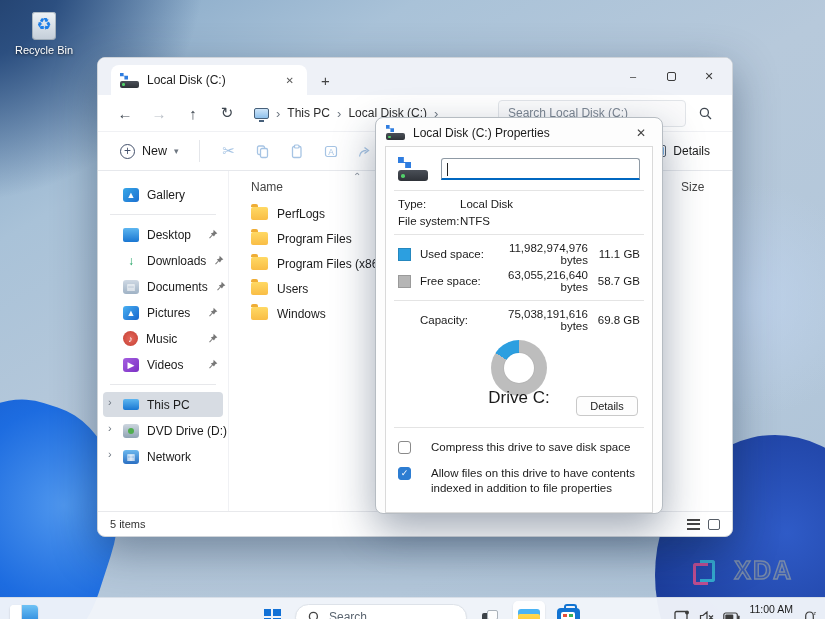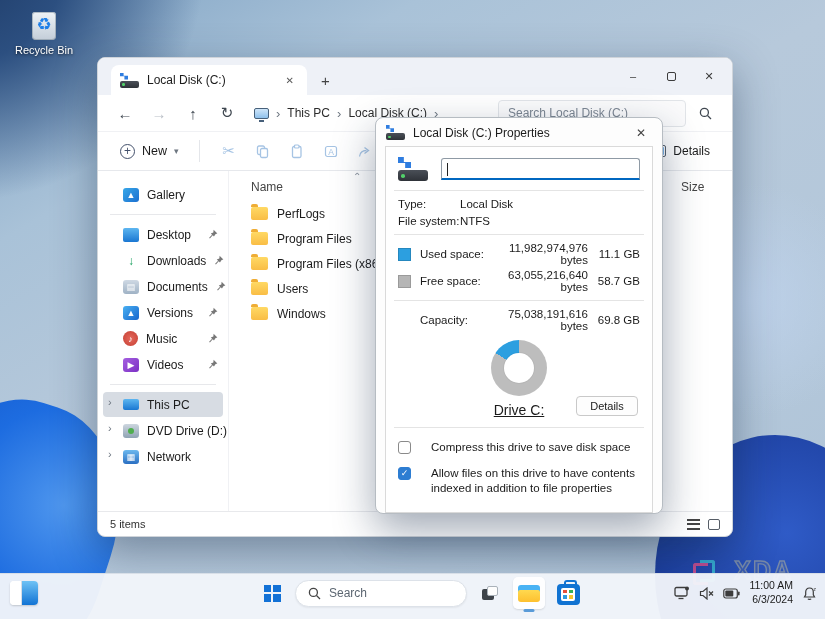--- a/index.html
+++ b/index.html
@@ -122,38 +122,38 @@
   .u-row { display:flex; align-items:center; margin:3px 0; }
   .sw { width:13px; height:13px; margin-right:9px; flex:none; box-shadow:inset 0 0 0 1px rgba(0,0,0,.15); }
   .u-label { width:74px; }
   .u-bytes { flex:1; text-align:right; }
   .u-size { width:52px; text-align:right; }
   .cap-row { padding-left:22px; }
   .donut-area { position:relative; height:84px; margin-top:4px; }
   .donut { position:absolute; left:50%; top:4px; transform:translateX(-50%); width:56px; height:56px; border-radius:50%;
     background:conic-gradient(#2c9fe0 0 16%, #bdbdbd 0 100%); }
   .donut::after { content:""; position:absolute; left:13px; top:13px; width:30px; height:30px; border-radius:50%; background:#fff; box-shadow:0 0 0 1px rgba(0,0,0,.04); }
-  .donut-label { position:absolute; left:50%; transform:translateX(-50%); bottom:2px; font-size:14px;text-decoration:underline; }
+  .donut-label { position:absolute; left:50%; transform:translateX(-50%); bottom:12px; font-size:17px; }
   .details-btn2 { position:absolute; right:2px; bottom:4px; width:62px; height:20px; background:#fdfdfd; border:1px solid #c9c9c9; border-radius:4px;
     font-size:11px; display:flex; align-items:center; justify-content:center; }
   .check-row { display:flex; gap:20px; margin:12px 0 0; line-height:1.25; }
   .pscheck { width:13px; height:13px; border:1px solid #8a8a8a; border-radius:3px; background:#fff; flex:none; margin-top:1px;
     display:flex; align-items:center; justify-content:center; font-size:9px; color:#fff; }
   .pscheck.checked { background:#2d7dd2; border-color:#2d7dd2; }
 
   
   .watermark { position:absolute; right:32px; bottom:36px; display:flex; align-items:center; gap:19px; opacity:.8; z-index:5; }
   .wm-ic { width:22px; height:22px; position:relative; }
   .wm-ic::before { content:""; position:absolute; left:0; top:3px; width:12px; height:16px; border:3px solid #e84f8a; border-right:none; border-radius:3px 0 0 3px; }
   .wm-ic::after { content:""; position:absolute; right:0; top:0; width:12px; height:16px; border:3px solid #39c2d7; border-left:none; border-radius:0 3px 3px 0; }
   .wm-text { font-size:25px; font-weight:bold; letter-spacing:2px; color:rgba(122,134,146,.25);
     -webkit-text-stroke:1.4px #8b97a3; line-height:1; }
 
   
-  .taskbar { position:absolute; left:0; right:0; bottom:0; height:46px; background:rgba(241,245,250,.96);
+  .taskbar { position:absolute; left:0; right:0; bottom:0; height:22px; background:rgba(241,245,250,.96);
     border-top:1px solid rgba(210,218,228,.8); z-index:100; }
   .widgets { position:absolute; left:10px; top:7px; width:28px; height:24px; border-radius:4px; background:#fff;
     box-shadow:0 1px 2px rgba(0,0,0,.18); overflow:hidden; display:flex; }
   .widgets .wl { width:12px; background:#fff; border-right:1px solid #d8dee6; }
   .widgets .wr { flex:1; background:linear-gradient(180deg,#6ec2f5,#1273d4); }
   .tb-center { position:absolute; left:256px; top:3px; display:flex; align-items:center; gap:7px; }
   .tb-item { width:32px; height:32px; display:flex; align-items:center; justify-content:center; border-radius:5px; position:relative; }
   .start-logo { width:17px; height:17px; display:grid; grid-template-columns:1fr 1fr; grid-template-rows:1fr 1fr; gap:2px; }
   .start-logo span { background:#1271d6; }
   .tb-search { width:172px; height:27px; background:#fff; border:1px solid #dde2e9; border-radius:14px;
@@ -299,21 +299,21 @@
         </div>
         <div class="side-item">
           <span class="side-ic" style="background:linear-gradient(180deg,#cfd9e4,#9fb2c5);">▤</span>
           <span>Documents</span>
           <span class="pin"><svg width="10" height="10" viewBox="0 0 16 16">
                 <path d="M9 1l6 6-2.8 1L9.5 12 7.6 10 3 15l-1.2-1.2L6.5 9 4.5 7l4-1.5z" fill="#777"></path>
               </svg></span>
         </div>
         <div class="side-item">
           <span class="side-ic" style="background:linear-gradient(135deg,#49b0f2,#1565cd);">▲</span>
-          <span>Versions</span>
+          <span>Pictures</span>
           <span class="pin"><svg width="10" height="10" viewBox="0 0 16 16">
                 <path d="M9 1l6 6-2.8 1L9.5 12 7.6 10 3 15l-1.2-1.2L6.5 9 4.5 7l4-1.5z" fill="#777"></path>
               </svg></span>
         </div>
         <div class="side-item">
           <span class="side-ic" style="background:radial-gradient(circle,#e5685c,#c43f33);border-radius:50%;width:15px;height:15px;">♪</span>
           <span>Music</span>
           <span class="pin"><svg width="10" height="10" viewBox="0 0 16 16">
                 <path d="M9 1l6 6-2.8 1L9.5 12 7.6 10 3 15l-1.2-1.2L6.5 9 4.5 7l4-1.5z" fill="#777"></path>
               </svg></span>

